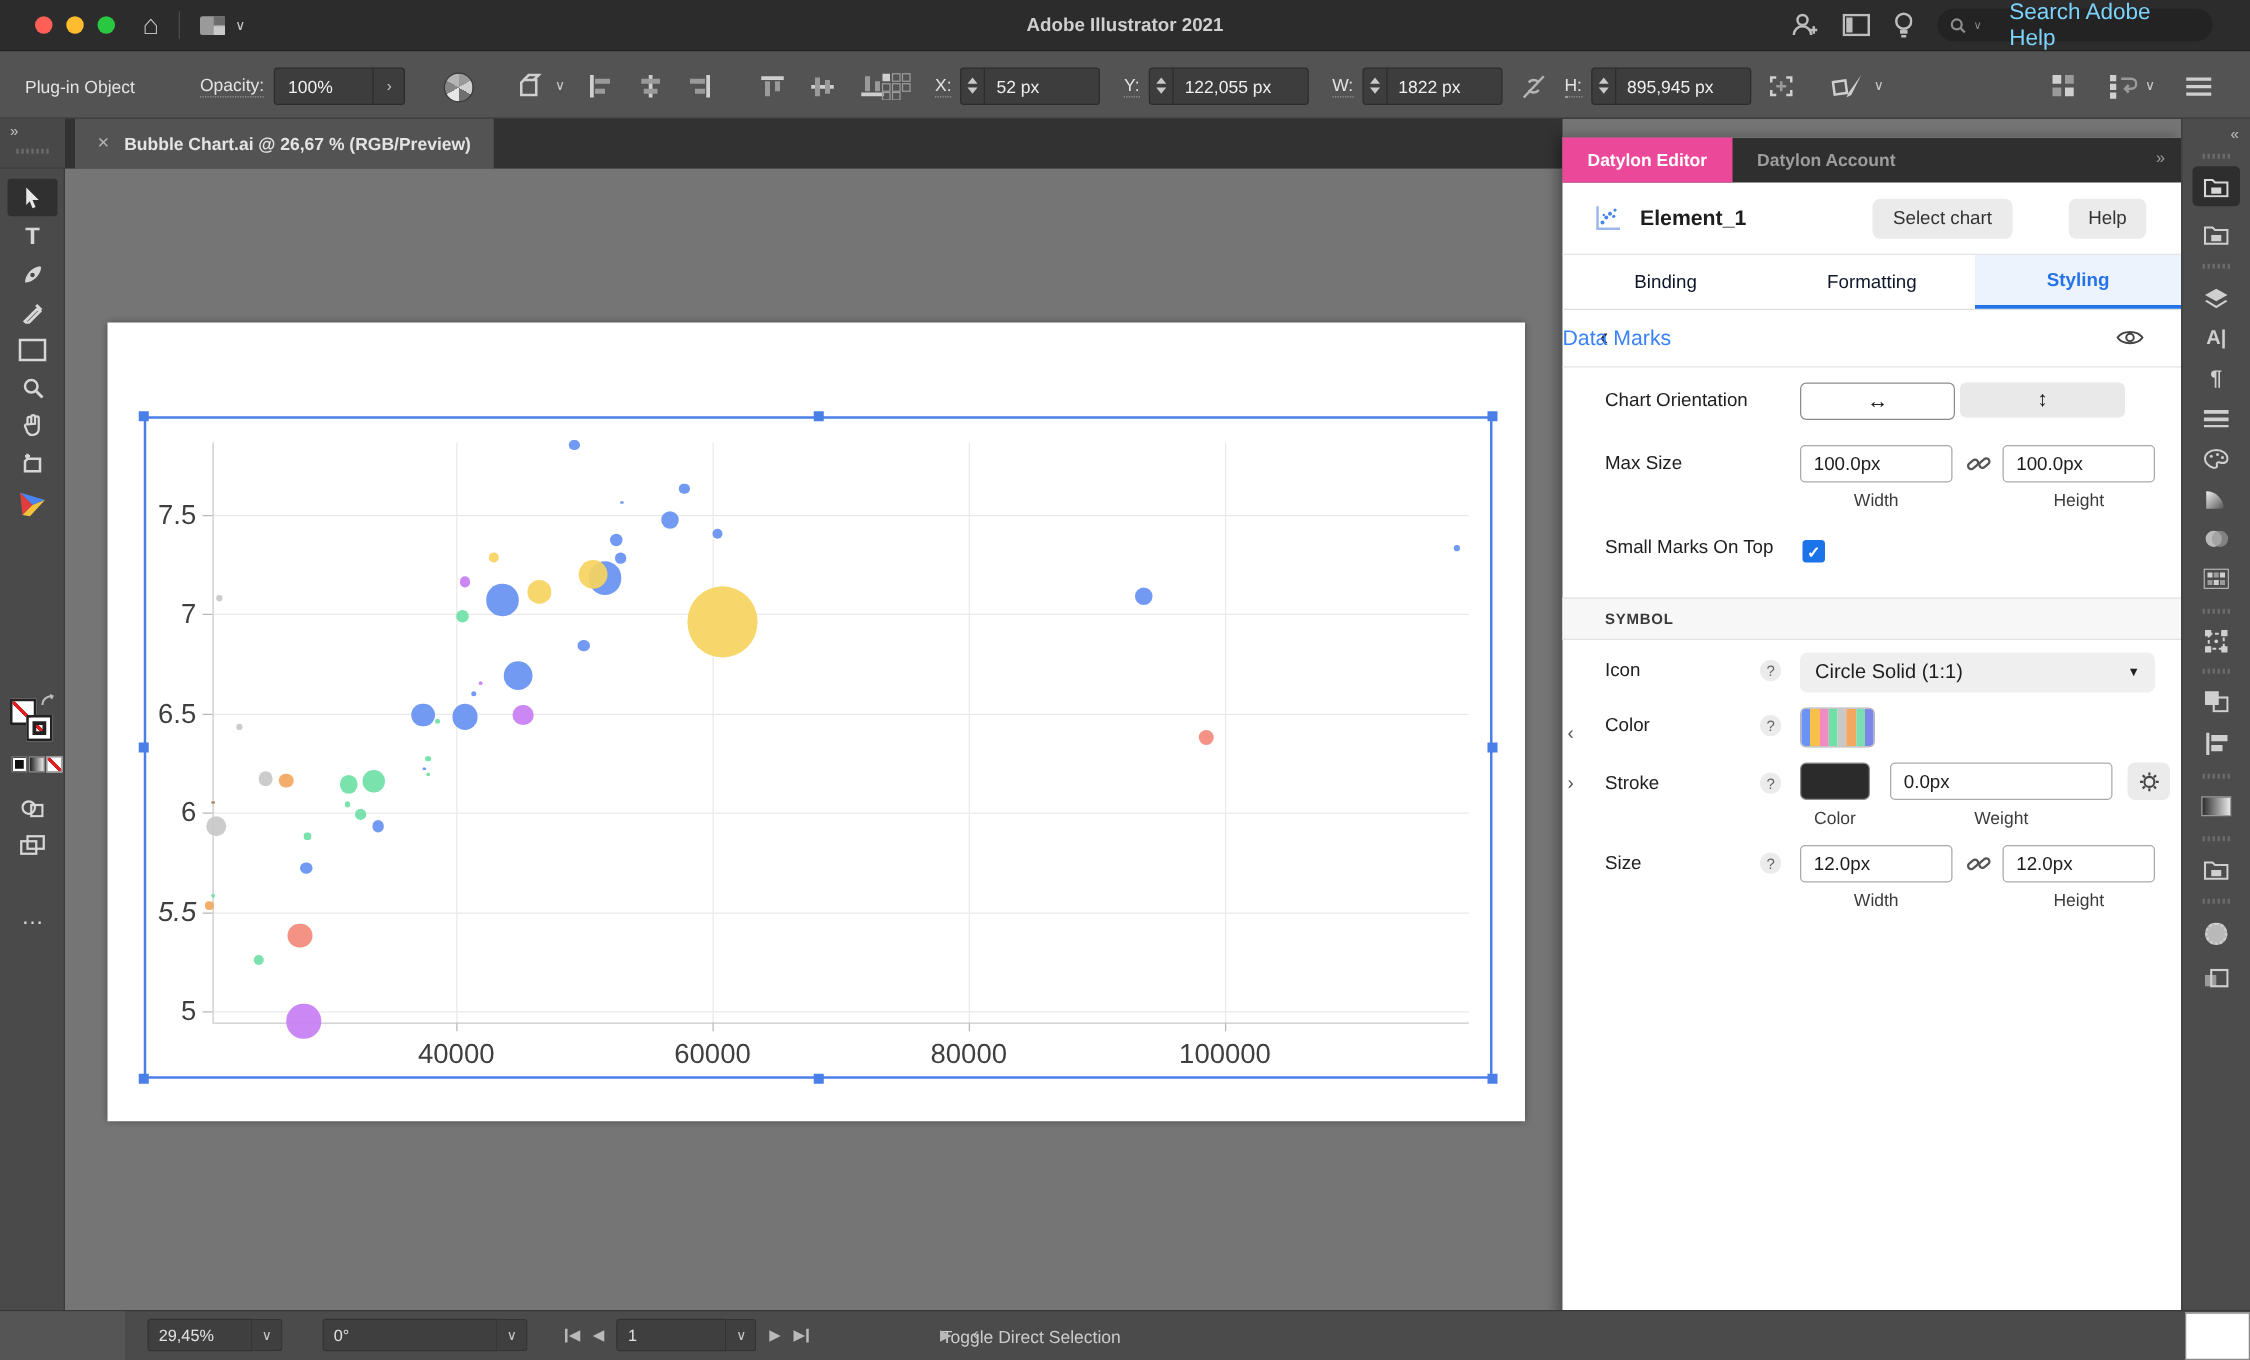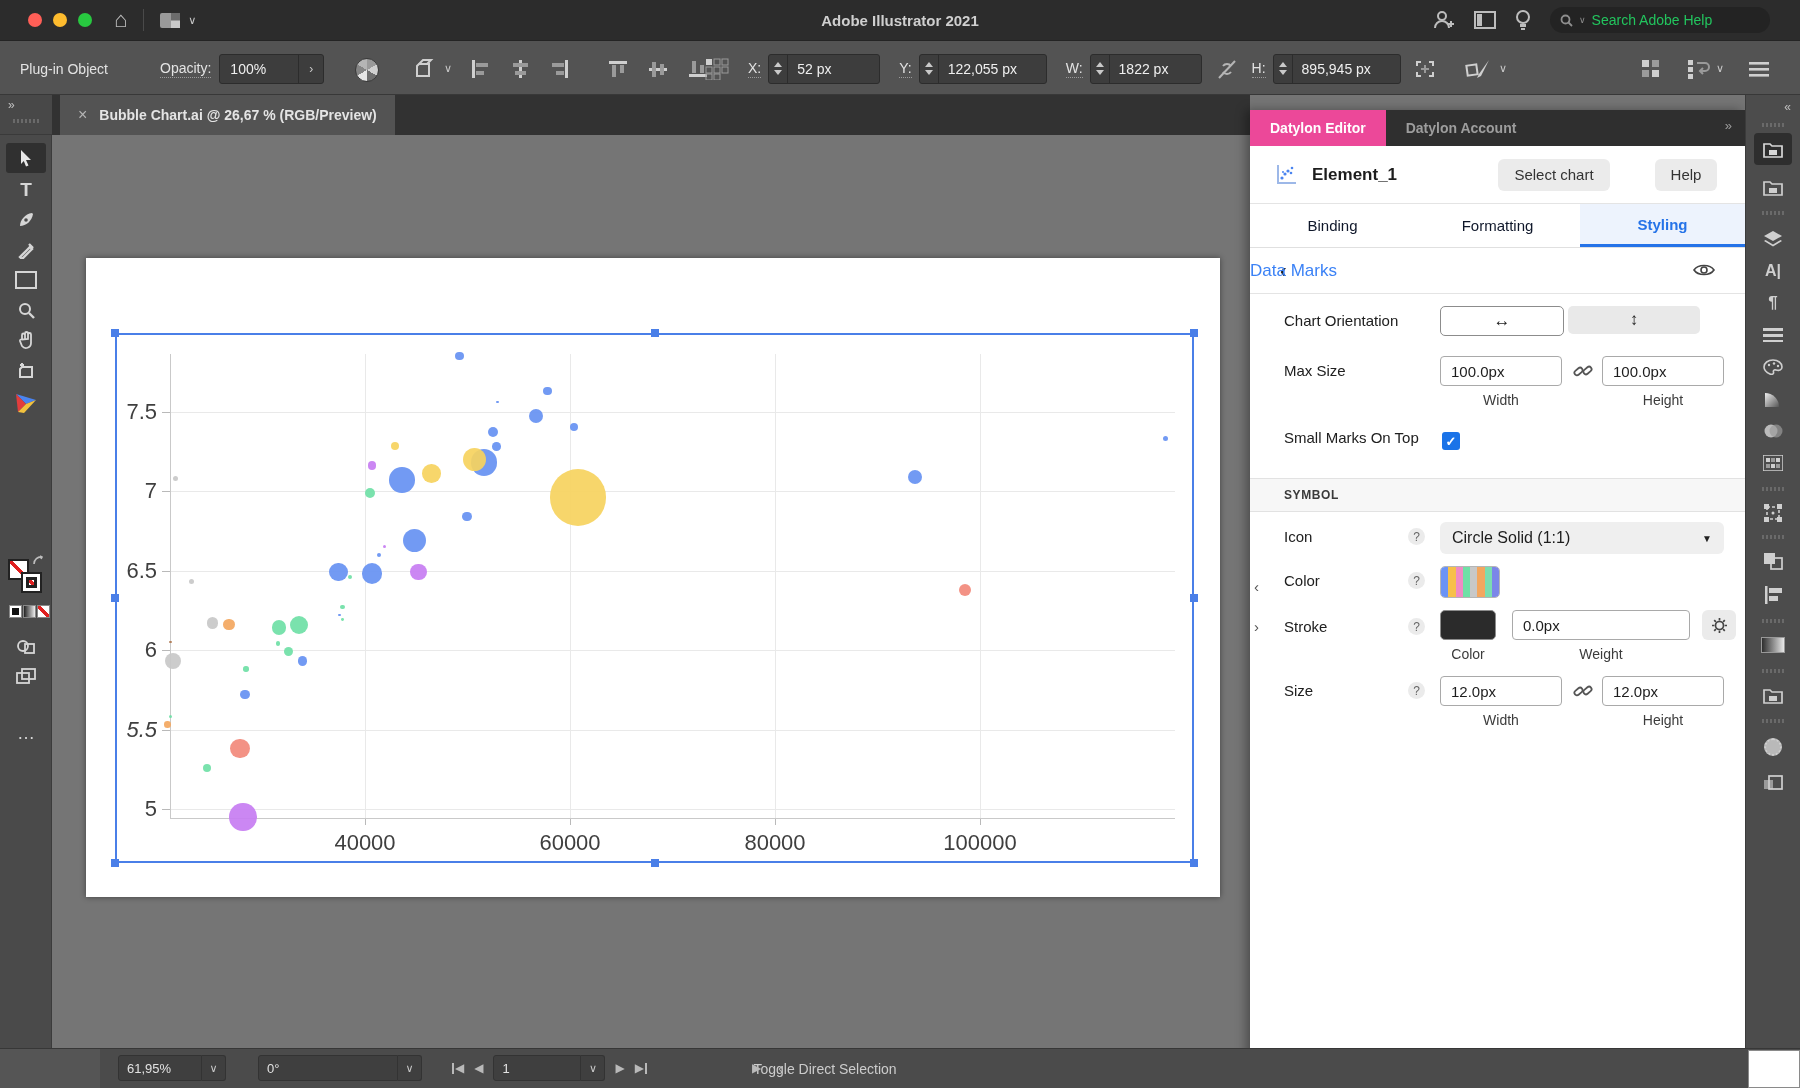--- a/index.html
+++ b/index.html
@@ -102,21 +102,21 @@
         <circle cx="7" cy="8" r="6" fill="none" stroke="#bdbdbd" stroke-width="2"></circle>
         <rect x="4" y="15" width="6" height="3" fill="#bdbdbd"></rect>
         <rect x="5" y="19" width="4" height="2" fill="#bdbdbd"></rect>
       </svg>
       <div class="flex" style="width:200px;height:26px;background:#232323;border-radius:13px;padding:0 10px;gap:6px;">
         <svg width="13" height="13" viewBox="0 0 13 13">
           <circle cx="5.5" cy="5.5" r="4" fill="none" stroke="#8e8e8e" stroke-width="1.8"></circle>
           <path d="M8.5 8.5 L12 12" stroke="#8e8e8e" stroke-width="1.8"></path>
         </svg>
         <span class="chev" style="font-size:9px;color:#8e8e8e;">∨</span>
-        <span style="color:#22c55e;font-size:14px;">Search Adobe Help</span>
+        <span style="color:#7dd3fc;font-size:18px;margin-left:16px;">Search Adobe Help</span>
       </div>
     </div>
   </div>
 
   <div class="abs ctrlbar">
     <div class="abs flex" style="left:20px;top:0;height:55px;">
       <span class="ctrl-label">Plug-in Object</span>
     </div>
     <div class="abs flex" style="left:160px;top:0;height:55px;gap:8px;">
       <span class="ctrl-label dotted">Opacity:</span>
@@ -757,21 +757,21 @@
           <rect x="1" y="6" width="9" height="9" fill="#9a9a9a"></rect>
           <rect x="6" y="2" width="13" height="13" fill="none" stroke="#cfcfcf" stroke-width="1.7"></rect>
         </svg>
     </div>
   </div>
 
   <div class="abs statusbar">
     <div class="abs" style="left:0;top:0;width:100px;height:39px;background:#555555;"></div>
     <div class="abs flex" style="left:118px;top:6px;gap:0;">
       <div class="sbox" style="width:84px;border-radius:3px 0 0 3px;">
-          <span>61,95%</span>
+          <span>29,45%</span>
         </div>
       <div class="sbox" style="width:24px;justify-content:center;border-left:none;border-radius:0 3px 3px 0;">
           <span class="chev">∨</span>
         </div>
     </div>
     <div class="abs flex" style="left:258px;top:6px;">
       <div class="sbox" style="width:140px;border-radius:3px 0 0 3px;">
           <span>0°</span>
         </div>
       <div class="sbox" style="width:24px;justify-content:center;border-left:none;border-radius:0 3px 3px 0;">

